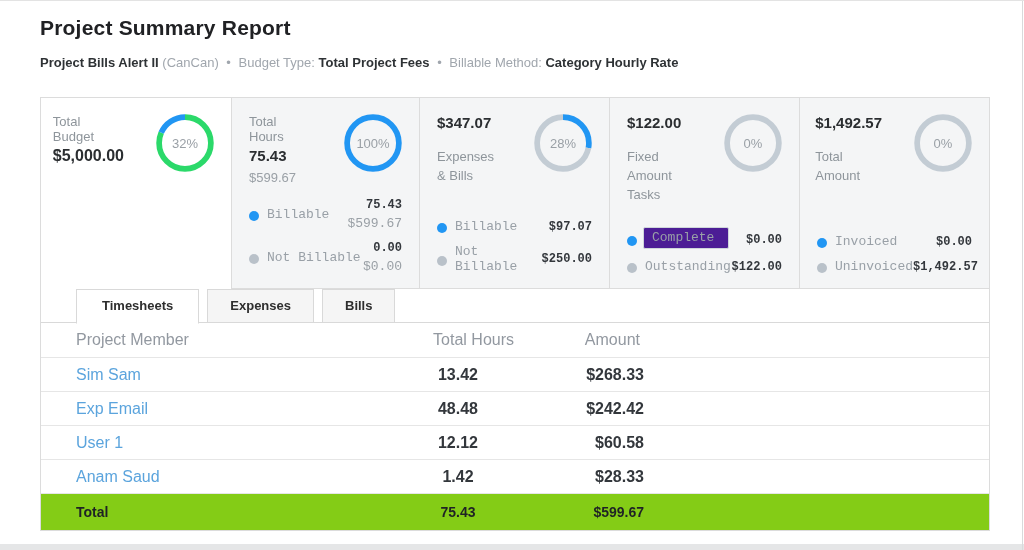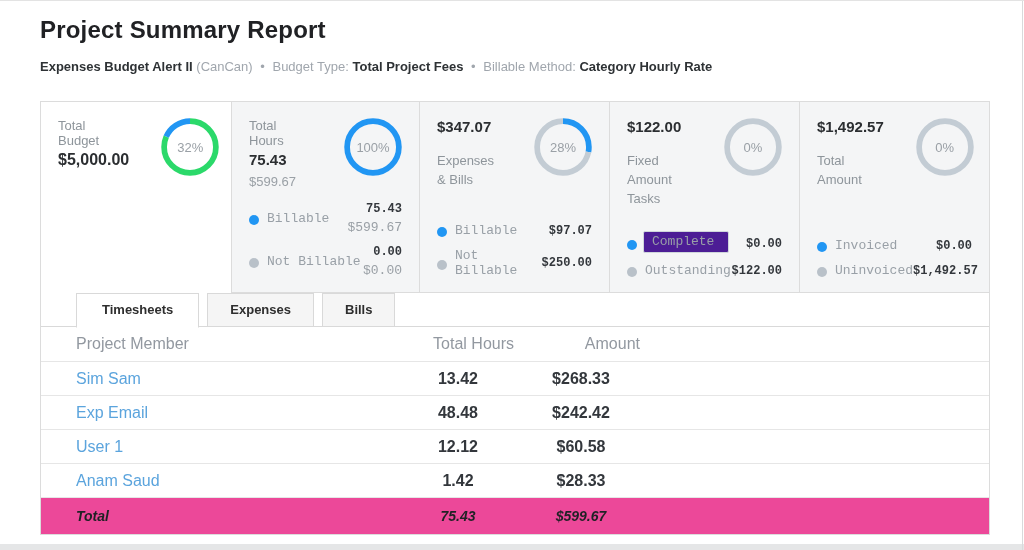--- a/index.html
+++ b/index.html
@@ -6,32 +6,32 @@
   html,body { width:1024px; height:550px; }
   body {
     font-family:"Liberation Sans","DejaVu Sans",sans-serif;
     background:#ffffff; color:#2b2e31; position:relative; overflow:hidden;
     border-top:1px solid #e3e3e3;
   }
   .edge-right { position:absolute; top:0; right:1px; width:1px; height:550px; background:#d9dadb; }
   .bottom-strip { position:absolute; left:0; top:543px; width:1024px; height:7px; background:#e5e6e7; }
 
   .page { padding:15px 0 0 40px; }
-  .page-title { font-size:24px; font-weight:bold; color:#202124; letter-spacing:.2px; }
+  .page-title { font-size:21px; font-weight:bold; color:#202124; letter-spacing:.2px; }
   .subtitle { margin-top:15px; font-size:13px; color:#a0a6ad; }
   .subtitle b { color:#2e3235; font-weight:bold; }
   .subtitle .sep { margin:0 4px; }
 
   .panel { margin-top:27px; width:950px; border:1px solid #dcdcdc; background:#fff; }
 
   
   .cards-row { display:grid; grid-template-columns:190px 188px 190px 190px 190px; height:163px; }
   .card { padding:16px 17px 10px 17px; display:flex; flex-direction:column; }
   .card.gray { background:#f4f5f6; border-left:1px solid #dcdcdc; border-bottom:1px solid #dcdcdc; }
-  .card-top { display:flex; justify-content:space-between; min-height:72px;gap:32px; }
+  .card-top { display:flex; justify-content:flex-end; min-height:72px;gap:32px; }
   .card-label { font-size:13px; color:#8e959b; margin-bottom:3px; }
   .card-amount { font-size:16px; font-weight:bold; color:#2b2e31; }
   .card-amount.md { font-size:15px; }
   .card-sub { font-size:13px; color:#9aa0a6; margin-top:6px; }
   .card-label2 { font-size:13px; color:#8e959b; margin-top:16px; line-height:19px; max-width:100px; }
   .donut { position:relative; width:58px; height:58px; flex:0 0 58px; }
   .donut svg { width:58px; height:58px; display:block; }
   .donut-label { position:absolute; top:0; left:0; width:58px; height:58px;
     display:flex; align-items:center; justify-content:center; font-size:13px; color:#9aa0a6; }
   .legend { margin-top:auto; }
@@ -53,33 +53,33 @@
   .tab.active { background:#fff; border-bottom:1px solid #fff; z-index:2; height:35px; margin-bottom:-1px; padding:0 25px; }
 
   
   .tbl-row { display:grid; grid-template-columns:1fr 120px 126px; padding-left:35px; padding-right:345px;
     align-items:center; border-bottom:1px solid #e6e6e6; }
   .tbl-head { height:35px; font-size:16px; color:#9298a0; }
   .tbl-head .c2, .tbl-head .c3 { text-align:right; padding-right:4px; }
   .tbl-data { height:34px; font-size:16px; }
   .member-link { color:#5ba4dd; cursor:pointer; }
   .c2 { text-align:center; }
-  .c3 { text-align:center; }
+  .c3 { text-align:right; }
   .tbl-data .c2, .tbl-data .c3 { font-weight:bold; color:#33373c; }
   .tbl-total { height:36px; font-size:14px; font-weight:bold; color:#1f2225;
-    background:#ec4899; border-bottom:none;font-style:italic; }
+    background:#84cc16; border-bottom:none; }
 </style>
 </head>
 <body>
 
 <div class="page">
   <div class="page-title">Project Summary Report</div>
 
   <div class="subtitle">
-    <b>Expenses Budget Alert II</b>
+    <b>Project Bills Alert II</b>
     <span>(CanCan)</span>
     <span class="sep">•</span>
     <span>Budget Type:</span>
     <b>Total Project Fees</b>
     <span class="sep">•</span>
     <span>Billable Method:</span>
     <b>Category Hourly Rate</b>
   </div>
 
   <div class="panel">

